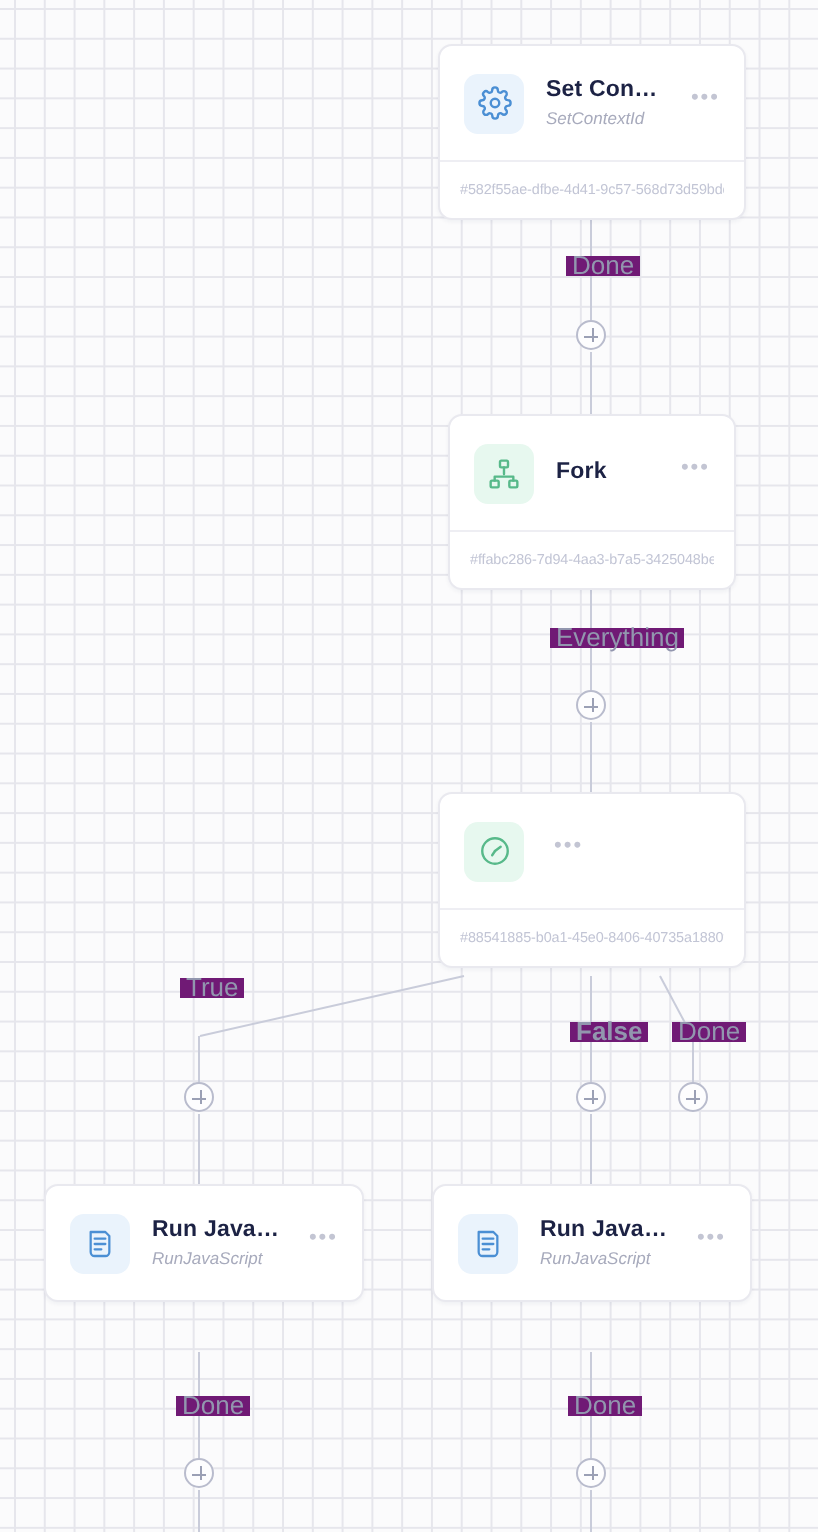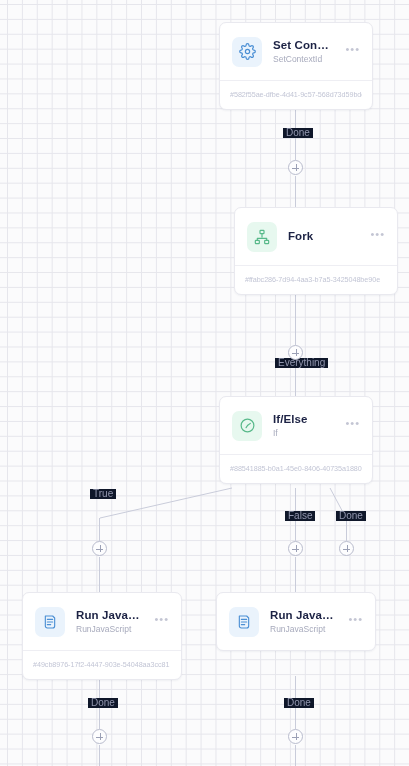--- a/index.html
+++ b/index.html
@@ -81,20 +81,21 @@
   }
 
   .node-subtitle {
     font-size: 8.5px;
     color: #a7aabc;
     line-height: 12px;
     margin-top: 1px;
     white-space: nowrap;
     overflow: hidden;
     text-overflow: ellipsis;
+    font-style: italic;
   }
 
   .node-menu {
     flex: 0 0 auto;
     color: #c3c5d3;
     font-size: 11px;
     letter-spacing: 1px;
     line-height: 8px;
     padding: 0 2px 6px 4px;
     cursor: pointer;
@@ -121,25 +122,25 @@
     line-height: 11px;
     white-space: nowrap;
     overflow: hidden;
     text-overflow: clip;
     letter-spacing: -.05px;
   }
 
   
   .edge-label {
     position: absolute;
-    font-size: 10px;
+    font-size: 13px;
     color: #9296ae;
     line-height: 10px;
     white-space: nowrap;
-    background: #0f172a;
+    background: #701a75;
     padding: 0 3px;
   }
 
   
   .plus-btn {
     position: absolute;
     width: 15px; height: 15px;
     border: 1px solid #b9bccd;
     border-radius: 50%;
     background: #fdfdfe;
@@ -199,89 +200,82 @@
     <div class="node-menu">•••</div>
   </div>
   <div class="node-body">
     <div class="node-id">#582f55ae-dfbe-4d41-9c57-568d73d59bdc</div>
   </div>
 </div>
 
 <div class="edge-label" style="left:283px; top:128px;">Done</div>
 <div class="plus-btn" style="left:288px; top:160px;"></div>
 
-<div class="node" style="left:234px; top:207px; width:164px;">
+<div class="node" style="left:224px; top:207px; width:144px;">
   <div class="node-head">
     <div class="node-icon green">
       <svg width="16" height="16" viewBox="0 0 24 24" fill="none" stroke="#58b98a" stroke-width="1.8" stroke-linecap="round" stroke-linejoin="round">
         <rect x="9" y="2" width="6" height="5" rx="1"></rect>
         <rect x="2" y="17" width="6" height="5" rx="1"></rect>
         <rect x="16" y="17" width="6" height="5" rx="1"></rect>
         <path d="M12 7v5M5 17v-3h14v3"></path>
       </svg>
     </div>
     <div class="node-titles">
       <div class="node-title">Fork</div>
       <div class="node-subtitle"></div>
     </div>
     <div class="node-menu">•••</div>
   </div>
   <div class="node-body">
     <div class="node-id">#ffabc286-7d94-4aa3-b7a5-3425048be90e</div>
   </div>
 </div>
 
-<div class="edge-label" style="left:275px; top:314px;margin-top:44px;">Everything</div>
+<div class="edge-label" style="left:275px; top:314px;">Everything</div>
 <div class="plus-btn" style="left:288px; top:345px;"></div>
 
 <div class="node" style="left:219px; top:396px; width:154px;">
   <div class="node-head">
     <div class="node-icon green">
       <svg width="17" height="17" viewBox="0 0 24 24" fill="none" stroke="#58b98a" stroke-width="1.7" stroke-linecap="round" stroke-linejoin="round">
         <circle cx="12" cy="12" r="9"></circle>
         <path d="M12 12l4-3"></path>
         <path d="M12 12l-2 3"></path>
       </svg>
     </div>
-    <div class="node-titles">
-      <div class="node-title">If/Else</div>
-      <div class="node-subtitle">If</div>
-    </div>
     <div class="node-menu">•••</div>
   </div>
   <div class="node-body">
     <div class="node-id">#88541885-b0a1-45e0-8406-40735a1880f3</div>
   </div>
 </div>
 
 <div class="edge-label" style="left:90px; top:489px;">True</div>
-<div class="edge-label" style="left:285px; top:511px;">False</div>
+<div class="edge-label" style="left:285px; top:511px;font-weight:bold;">False</div>
 <div class="edge-label" style="left:336px; top:511px;">Done</div>
 
 <div class="plus-btn" style="left:92px; top:541px;"></div>
 <div class="plus-btn" style="left:288px; top:541px;"></div>
 <div class="plus-btn" style="left:339px; top:541px;"></div>
 
 <div class="node" style="left:22px; top:592px; width:160px;">
   <div class="node-head">
     <div class="node-icon blue">
       <svg width="16" height="16" viewBox="0 0 24 24" fill="none" stroke="#4b8fd4" stroke-width="1.7" stroke-linecap="round" stroke-linejoin="round">
         <path d="M5 3h11l3 3v12a3 3 0 0 1-3 3H8a3 3 0 0 1-3-3z"></path>
         <path d="M8 8h8M8 12h8M8 16h5"></path>
       </svg>
     </div>
     <div class="node-titles">
       <div class="node-title">Run Java Script</div>
       <div class="node-subtitle">RunJavaScript</div>
     </div>
     <div class="node-menu">•••</div>
   </div>
-  <div class="node-body">
-    <div class="node-id">#49cb8976-17f2-4447-903e-54048aa3cc81</div>
-  </div>
 </div>
 
 <div class="node" style="left:216px; top:592px; width:160px;">
   <div class="node-head">
     <div class="node-icon blue">
       <svg width="16" height="16" viewBox="0 0 24 24" fill="none" stroke="#4b8fd4" stroke-width="1.7" stroke-linecap="round" stroke-linejoin="round">
         <path d="M5 3h11l3 3v12a3 3 0 0 1-3 3H8a3 3 0 0 1-3-3z"></path>
         <path d="M8 8h8M8 12h8M8 16h5"></path>
       </svg>
     </div>

